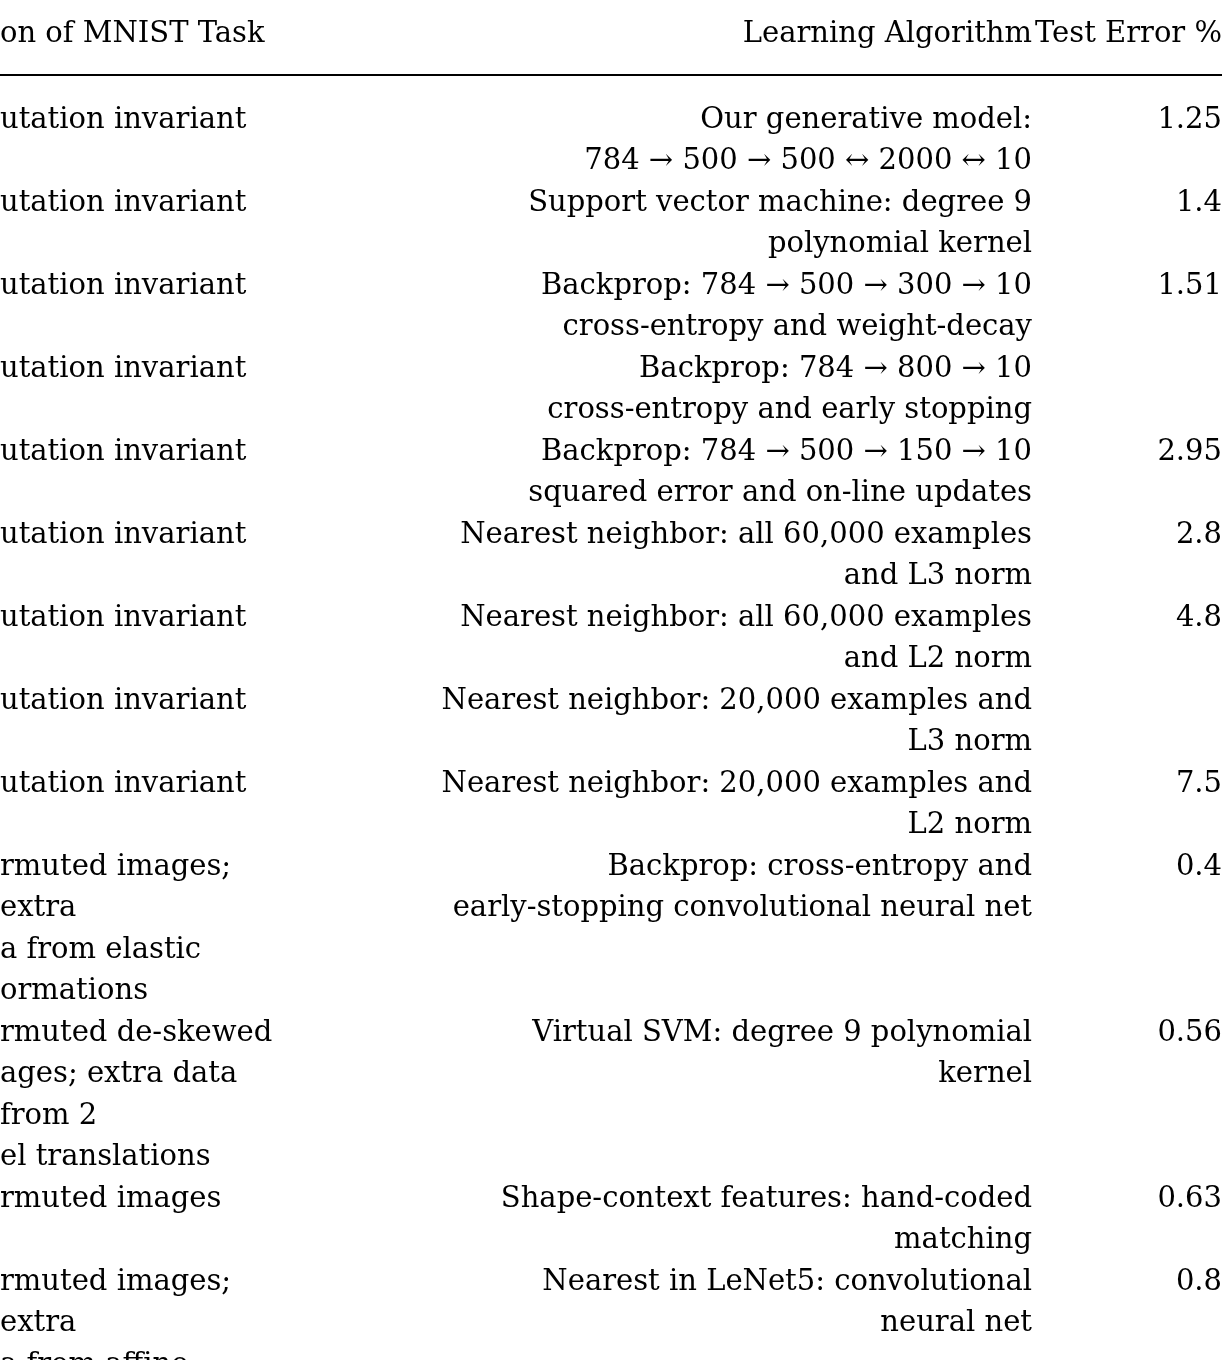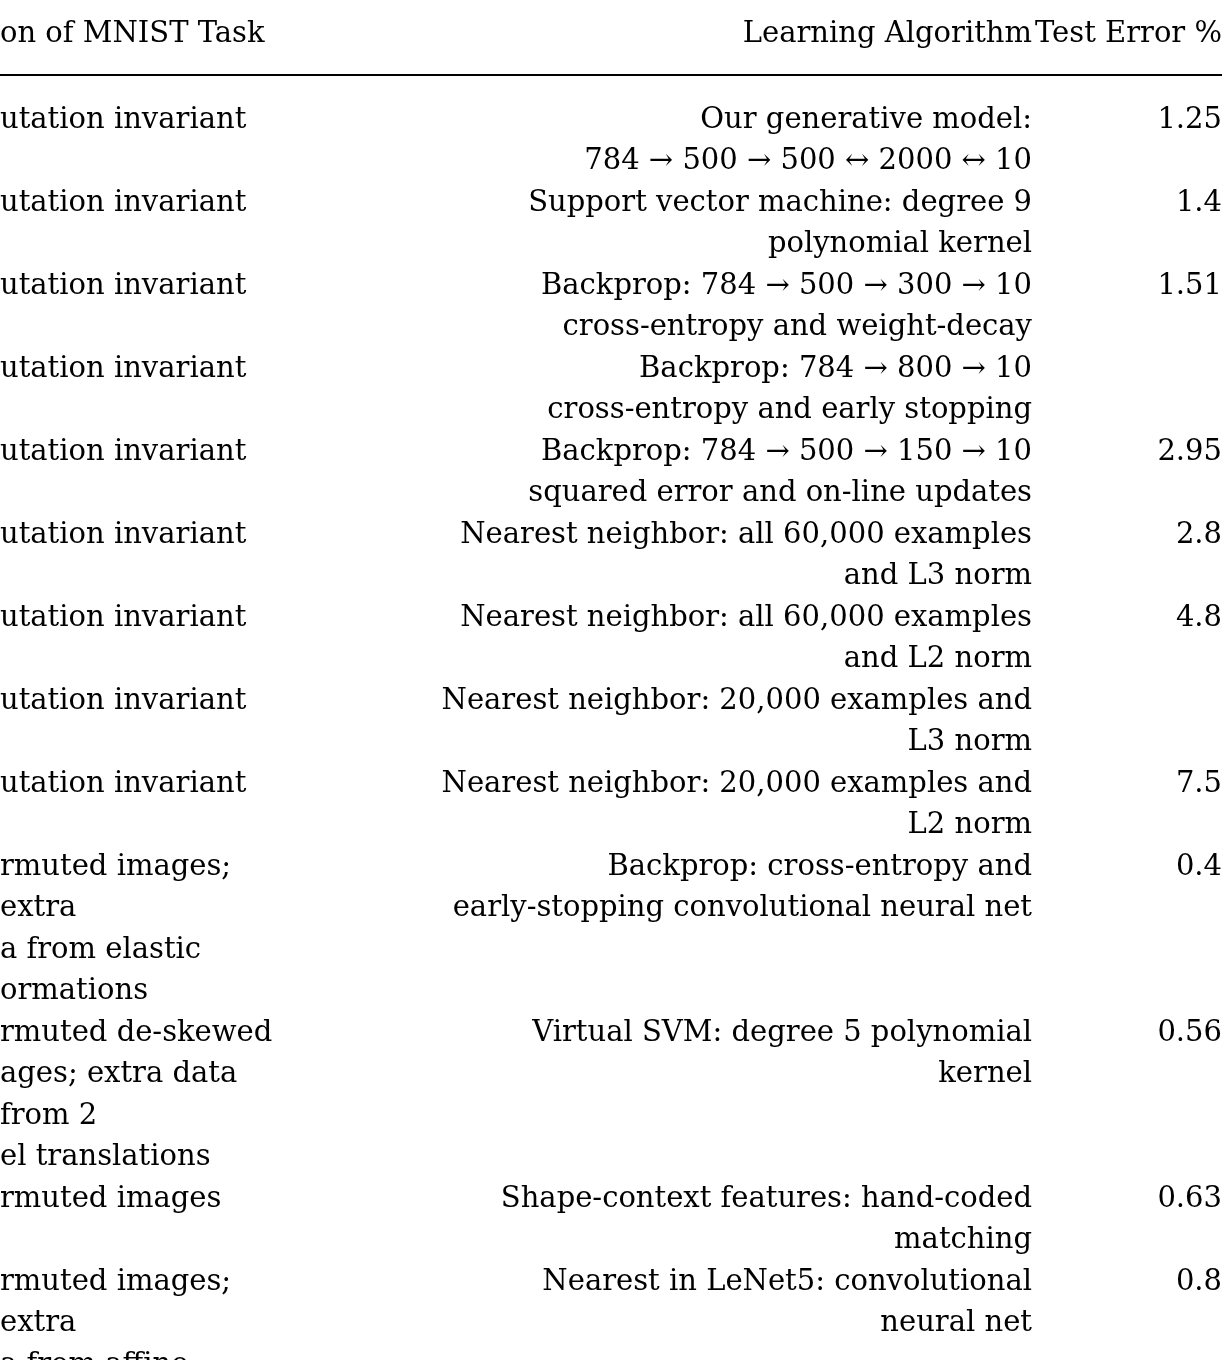--- a/index.html
+++ b/index.html
@@ -133,21 +133,21 @@
 ormations</div>
       <div class="cell algo">Backprop: cross-entropy and
 early-stopping convolutional neural net</div>
       <div class="cell err">0.4</div>
     </div>
 
     <div class="row">
       <div class="cell task">rmuted de-skewed
 ages; extra data from 2
 el translations</div>
-      <div class="cell algo">Virtual SVM: degree 5 polynomial
+      <div class="cell algo">Virtual SVM: degree 9 polynomial
 kernel</div>
       <div class="cell err">0.56</div>
     </div>
 
     <div class="row">
       <div class="cell task">rmuted images</div>
       <div class="cell algo">Shape-context features: hand-coded
 matching</div>
       <div class="cell err">0.63</div>
     </div>

